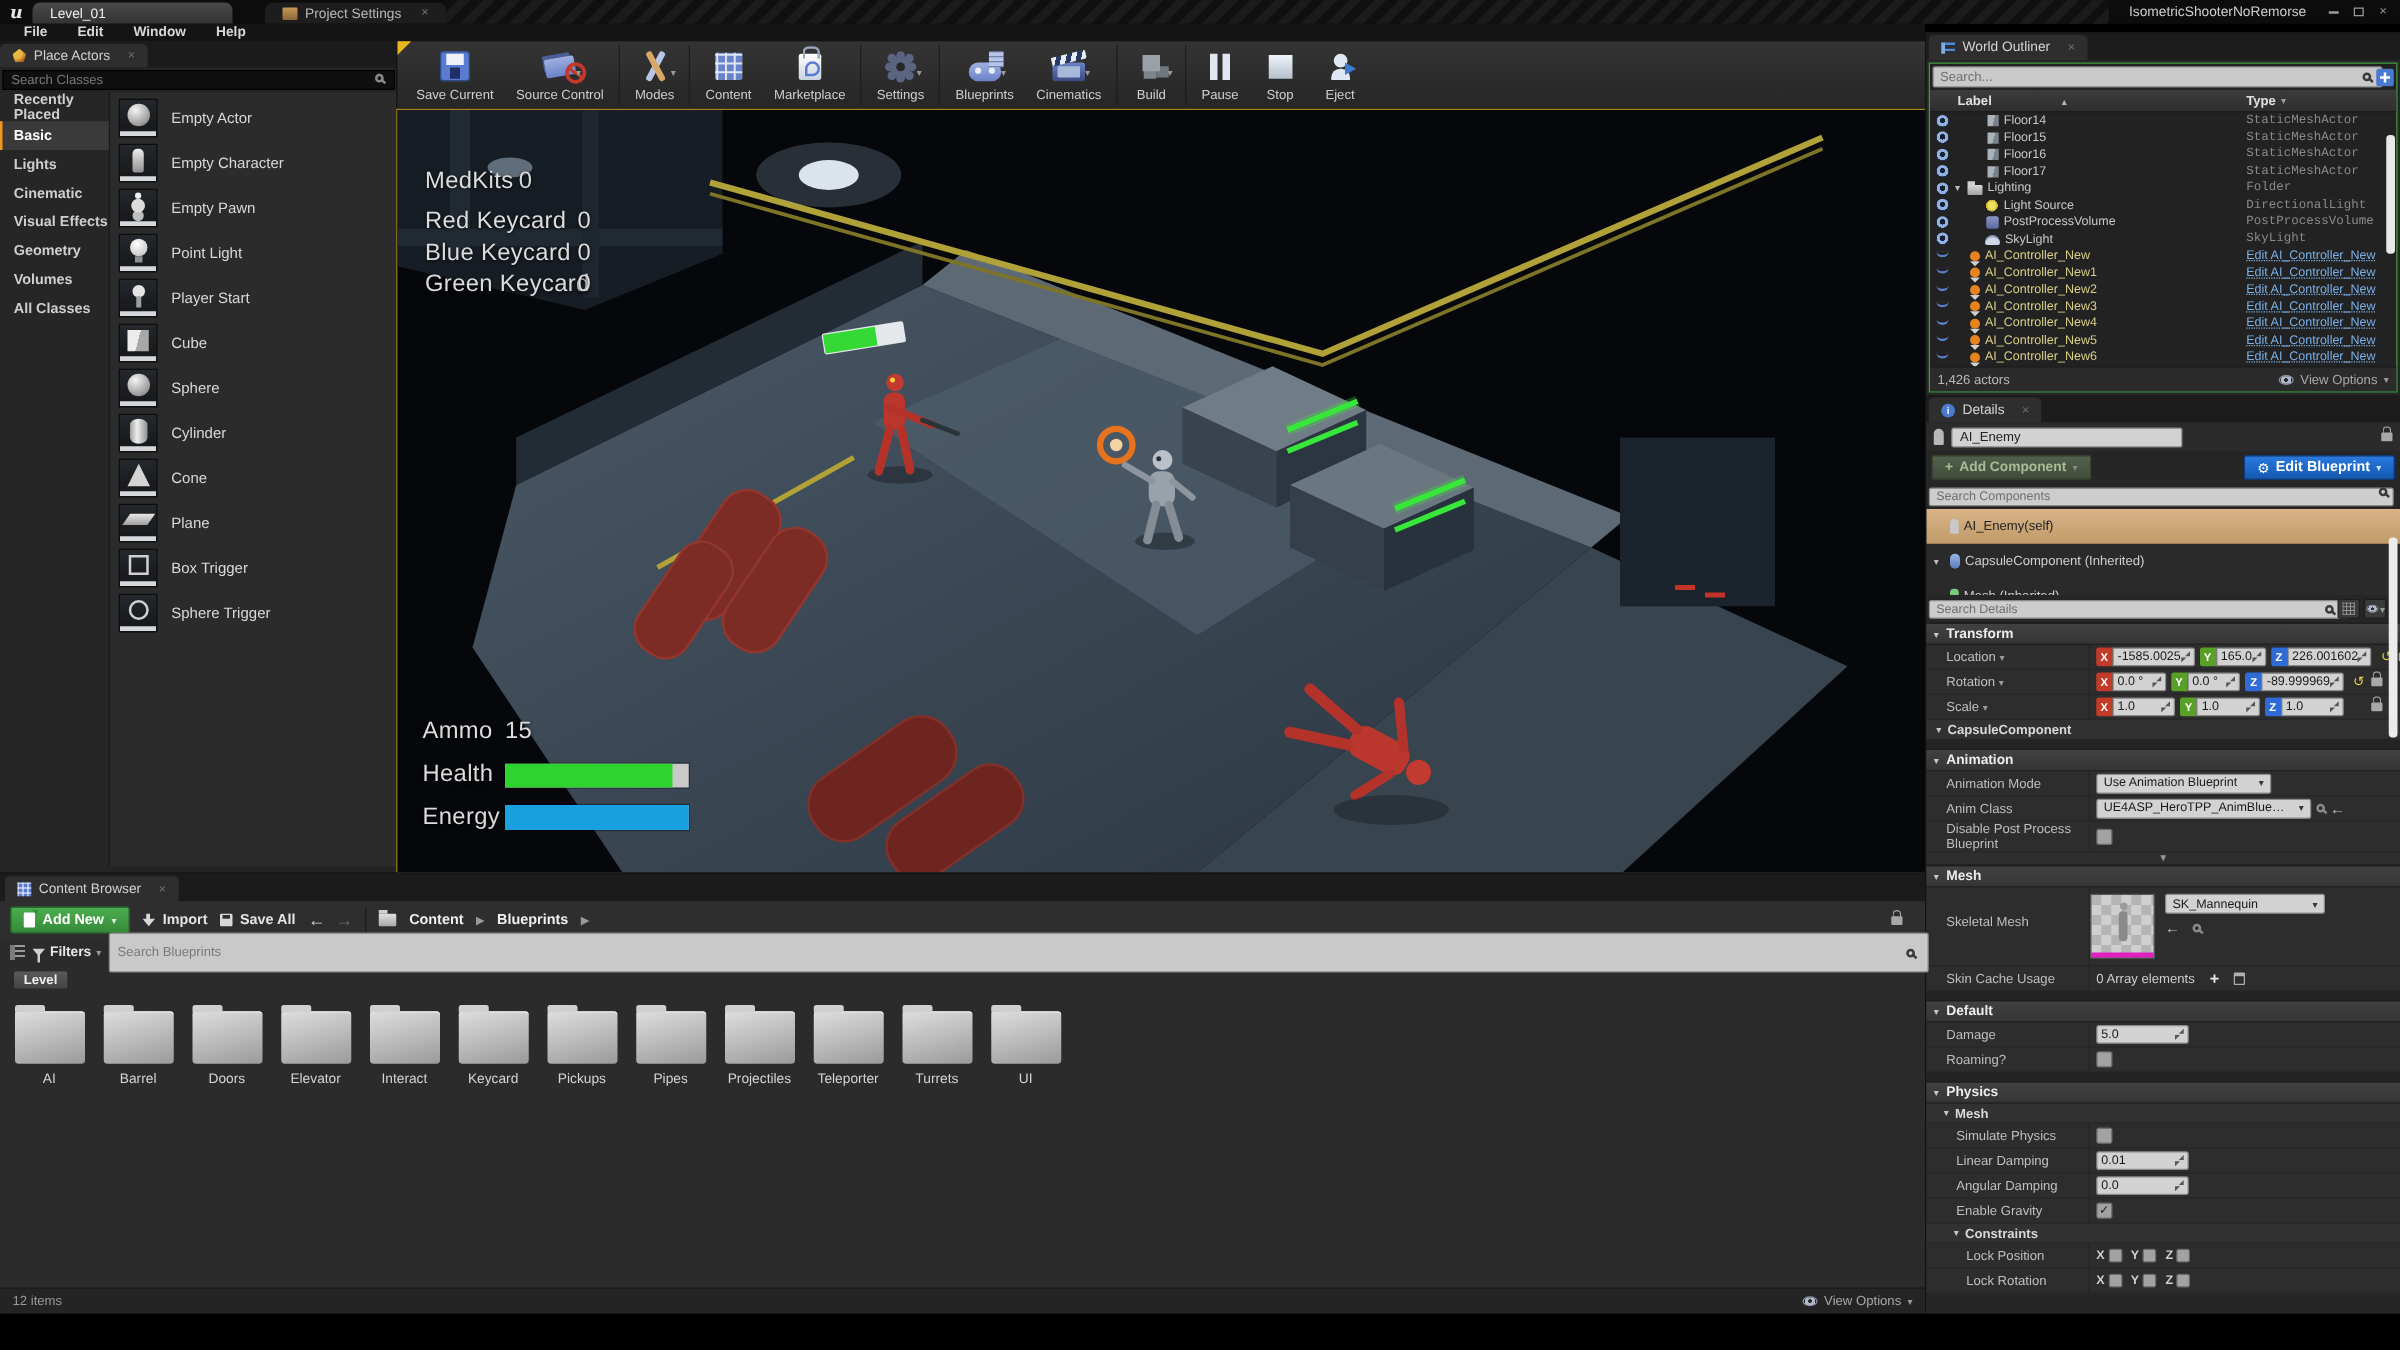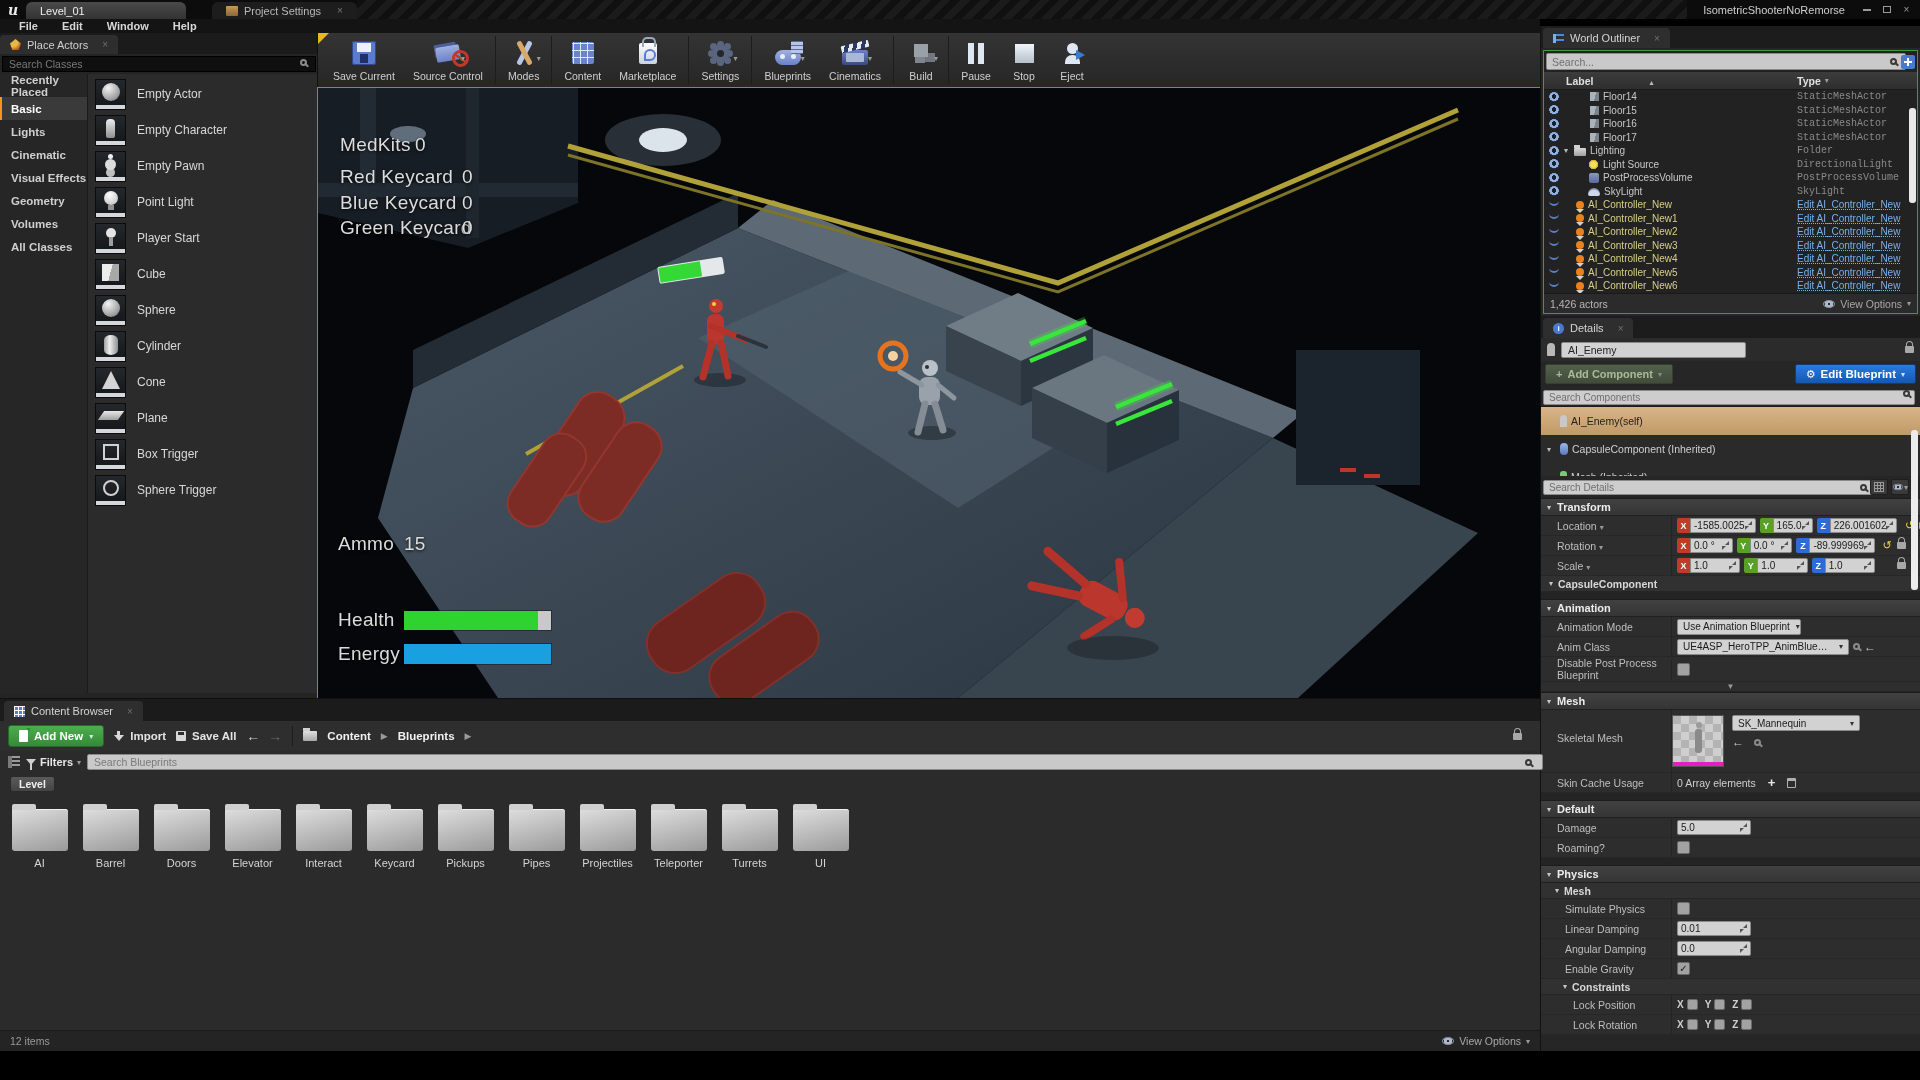--- a/index.html
+++ b/index.html
@@ -233,21 +233,21 @@
   .crumb-folder{width:14px;height:10px;background:linear-gradient(#e0e0e0,#a8a8a8);border-radius:1px;position:relative;}
   .crumb-folder::before{content:"";position:absolute;top:-3px;left:0;width:7px;height:3px;background:#d0d0d0;}
   .crumb{color:#f0f0f0;font-size:11.5px;font-weight:bold;}
   .crumb-sep{color:#9a9a9a;font-size:9px;}
   .cb-lock{margin-left:auto;margin-right:10px;}
   .cb-filter-row{height:22px;display:flex;align-items:center;gap:6px;padding:0 8px;background:#2b2b2b;}
   .srcview-ico{width:12px;height:12px;background-image:linear-gradient(#9a9a9a 2px,transparent 2px);background-size:12px 4px;border-left:4px solid #7a7a7a;}
   .funnel{width:0;height:0;border-left:5px solid transparent;border-right:5px solid transparent;border-top:6px solid #d0d0d0;position:relative;}
   .funnel::after{content:"";position:absolute;left:-1px;top:-1px;width:2px;height:6px;background:#d0d0d0;}
   .filters-label{color:#e8e8e8;font-size:11px;font-weight:bold;display:flex;gap:4px;align-items:center;}
-  .cb-search{flex:1;height:16px;background:#c9c9c9;border:1px solid #8a8a8a;border-radius:2px;font-size:10.5px;color:#333;padding:0 20px 0 6px;}
+  .cb-search{flex:1;height:32px;background:#c9c9c9;border:1px solid #8a8a8a;border-radius:2px;font-size:10.5px;color:#333;padding:0 20px 0 6px;}
   .cb-search::placeholder{color:#7a7a7a;}
   .chip-row{height:22px;display:flex;align-items:center;padding-left:10px;}
   .chip{height:16px;background:linear-gradient(#5a5a5a,#444);border:1px solid #2a2a2a;border-radius:3px;color:#efefef;font-size:10.5px;font-weight:bold;display:flex;align-items:center;padding:0 8px;}
   .folders{display:flex;flex-wrap:wrap;padding:8px 4px;height:230px;align-content:flex-start;}
   .folder-cell{width:71px;display:flex;flex-direction:column;align-items:center;gap:6px;padding-top:6px;}
   .folder-ico{width:56px;height:42px;background:linear-gradient(165deg,#dedede,#9a9a9a);border-radius:3px;position:relative;box-shadow:inset 0 1px 0 #f0f0f0;}
   .folder-ico::before{content:"";position:absolute;top:-5px;left:0;width:24px;height:6px;background:#cfcfcf;border-radius:2px 2px 0 0;}
   .folder-name{font-size:11px;color:#d4d4d4;text-align:center;max-width:70px;white-space:nowrap;overflow:hidden;}
   .cb-footer{position:absolute;left:0;bottom:0;width:100%;height:21px;background:#242424;border-top:1px solid #1a1a1a;display:flex;align-items:center;justify-content:space-between;padding:0 10px;font-size:10.5px;color:#9a9a9a;}
   .bottom-strip{position:absolute;left:0;top:1051px;width:1920px;height:29px;background:#000;}
@@ -626,21 +626,21 @@
           <span class="kc-label">Blue Keycard</span>
           <span class="kc-val">0</span>
         </div>
 
         <div class="kc-row">
           <span class="kc-label">Green Keycard</span>
           <span class="kc-val">0</span>
         </div>
 
     </div>
-    <div class="hud" style="left:20px;top:445px;">
+    <div class="hud" style="left:20px;top:486px;">
       <span>Ammo</span>
       <span class="hud-val" style="left:66px;width:40px;">15</span>
     </div>
     <div class="hud" style="left:20px;top:521px;">Health</div>
     <div class="bar" style="left:86px;top:523px;width:147px;">
       <div class="bar-fill" style="background: rgb(47, 211, 47); width: 91%;"></div>
     </div>
     <div class="hud" style="left:20px;top:555px;">Energy</div>
     <div class="bar" style="left:86px;top:556px;width:147px;height:20px;">
       <div class="bar-fill" style="background: rgb(24, 160, 224); width: 100%;"></div>
@@ -1054,21 +1054,21 @@
       </div>
     <div class="gap"></div>
 
     <div class="sechdr">
         <span class="tri">▾</span>
         <span>Animation</span>
       </div>
     <div class="prow">
       <span class="plabel">Animation Mode</span>
       <span class="pval">
-          <span class="dropfield" style="width:124px;">
+          <span class="dropfield" style="width:140px;">
             <span>Use Animation Blueprint</span>
             <span class="dfcaret">▾</span>
           </span>
         </span>
     </div>
     <div class="prow">
       <span class="plabel">Anim Class</span>
       <span class="pval">
         <span class="dropfield" style="width:172px;">
             <span style="overflow:hidden;text-overflow:ellipsis;">UE4ASP_HeroTPP_AnimBlueprint_C</span>

